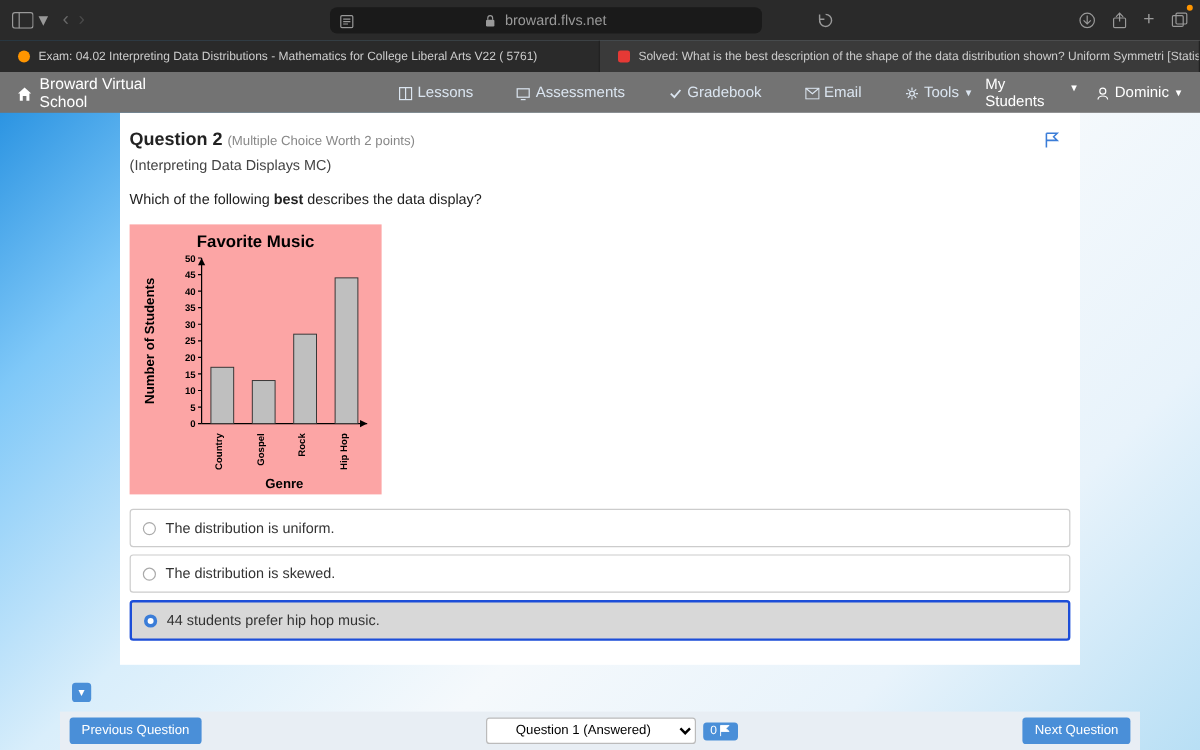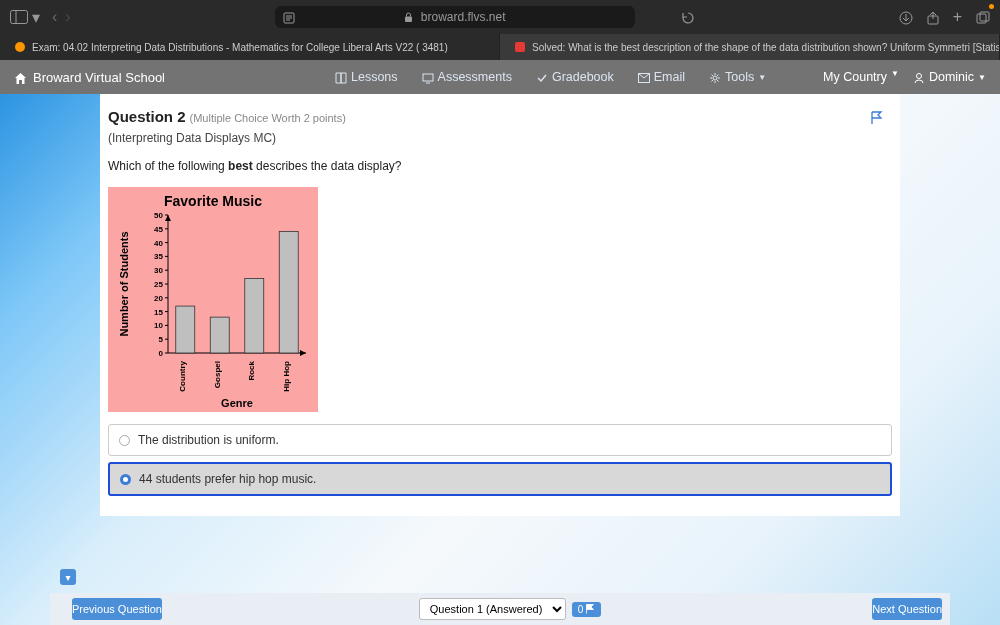--- a/index.html
+++ b/index.html
@@ -21,21 +21,21 @@
 
 .browser-tabs { height: 26px; background: #3a3a3a; display: flex; }
 .btab { flex: 1; display: flex; align-items: center; padding: 0 14px; gap: 6px; font-size: 10px; color: #ccc; border-right: 1px solid #222; overflow: hidden; white-space: nowrap; }
 .btab.active { background: #2a2a2a; }
 .tab-fav { width: 12px; height: 12px; flex-shrink: 0; }
 
 
 .app-nav { height: 34px; background: #737373; display: flex; align-items: center; padding: 0 14px; color: #fff; font-size: 13px; }
 .app-brand { display: flex; align-items: center; gap: 6px; font-weight: 500; }
 .nav-spacer { flex: 1; }
-.nav-links { display: flex; gap: 4px; margin-left: 160px; }
+.nav-links { display: flex; gap: 16px; margin-left: 160px; }
 .nav-link { display: flex; align-items: center; gap: 4px; padding: 0 10px; color: #dbe5f0; cursor: pointer; font-size: 12.5px; }
 .nav-right { display: flex; gap: 14px; align-items: center; }
 .nav-user { display: flex; align-items: center; gap: 4px; cursor: pointer; font-size: 12.5px; }
 
 
 .content-wrap { position: absolute; top: 94px; left: 0; right: 0; bottom: 32px; overflow-y: auto; }
 .question-card { background: #fff; margin: 0 100px 18px 100px; padding: 14px 8px; position: relative; }
 .q-header { display: flex; align-items: baseline; gap: 4px; margin-bottom: 6px; }
 .q-number { font-size: 15px; font-weight: 700; color: #222; }
 .q-meta { font-size: 11px; color: #888; }
@@ -50,25 +50,25 @@
 .chart-svg { display: block; }
 
 
 .option-row { border: 1px solid #ccc; border-radius: 3px; padding: 8px 10px; margin-bottom: 6px; display: flex; align-items: center; gap: 8px; font-size: 12px; color: #333; cursor: pointer; }
 .option-row.selected { background: #d8d8d8; border: 2px solid #1d4ed8; }
 .radio { width: 11px; height: 11px; border-radius: 50%; border: 1px solid #aaa; flex-shrink: 0; background: #fff; }
 .radio.checked { border: 3px solid #3b7dd8; width: 11px; height: 11px; background: #fff; }
 
 
 .footer-bar { position: absolute; bottom: 0; left: 50px; right: 50px; height: 32px; background: #e8eef4; display: flex; align-items: center; padding: 0 8px; gap: 8px; }
-.btn { border: none; border-radius: 3px; padding: 5px 0; font-size: 11px; cursor: pointer; color: #fff; margin-left: 14px; }
+.btn { border: none; border-radius: 3px; padding: 5px 10px; font-size: 11px; cursor: pointer; color: #fff; }
 .btn-prev { background: #4a8fd8; }
 .btn-next { background: #4a8fd8; }
 .footer-center { flex: 1; display: flex; justify-content: center; align-items: center; gap: 6px; }
-.q-select { font-size: 11px; padding: 3px 6px; border: 1px solid #bbb; border-radius: 3px; background: #fff; }
+.q-select { font-size: 11px; padding: 3px 20px; border: 1px solid #bbb; border-radius: 3px; background: #fff; }
 .badge { background: #4a8fd8; color: #fff; font-size: 10px; padding: 2px 6px; border-radius: 3px; display: flex; align-items: center; gap: 2px; }
 
 .help-toggle { position: absolute; left: 60px; bottom: 40px; width: 16px; height: 16px; background: #4a8fd8; border-radius: 3px; display: flex; align-items: center; justify-content: center; color: #fff; font-size: 10px; }
 
 svg { display: inline-block; vertical-align: middle; }
 </style>
 </head>
 <body>
 
 <div class="browser-top">
@@ -124,21 +124,21 @@
         </svg></span>
   </div>
   <div class="orange-dot"></div>
 </div>
 
 <div class="browser-tabs">
   <div class="btab active">
     <svg class="tab-fav" viewBox="0 0 12 12">
         <circle cx="6" cy="6" r="5" fill="#ff9500"></circle>
       </svg>
-    <span>Exam: 04.02 Interpreting Data Distributions - Mathematics for College Liberal Arts V22 ( 3481)</span>
+    <span>Exam: 04.02 Interpreting Data Distributions - Mathematics for College Liberal Arts V22 ( 5761)</span>
   </div>
   <div class="btab">
     <svg class="tab-fav" viewBox="0 0 12 12">
         <rect x="1" y="1" width="10" height="10" rx="2" fill="#e53935"></rect>
       </svg>
     <span>Solved: What is the best description of the shape of the data distribution shown? Uniform Symmetri [Statistics]</span>
   </div>
 </div>
 
 <div class="app-nav">
@@ -180,21 +180,21 @@
             <circle cx="6" cy="6" r="2" fill="none" stroke="#dbe5f0"></circle>
             <path d="M6 1 V3 M6 9 V11 M1 6 H3 M9 6 H11 M2.5 2.5 L4 4 M8 8 L9.5 9.5 M2.5 9.5 L4 8 M8 4 L9.5 2.5" stroke="#dbe5f0"></path>
           </svg></span>
       <span>Tools</span>
       <span style="font-size:8px">▼</span>
     </div>
   </div>
   <div class="nav-spacer"></div>
   <div class="nav-right">
     <div class="nav-user">
-      <span>My Country</span>
+      <span>My Students</span>
       <span style="font-size:8px;position:relative;top:-4px">▼</span>
     </div>
     <div class="nav-user">
       <span><svg width="12" height="12">
             <circle cx="6" cy="4" r="2.5" fill="none" stroke="#fff"></circle>
             <path d="M2 11 a4 3 0 0 1 8 0" fill="none" stroke="#fff"></path>
           </svg></span>
       <span>Dominic</span>
       <span style="font-size:8px">▼</span>
     </div>
@@ -257,20 +257,24 @@
           <text x="123" y="196" text-anchor="middle" font-size="11" font-weight="bold" fill="#000">Genre</text>
           <text x="14" y="73" text-anchor="middle" font-size="11" font-weight="bold" fill="#000" transform="rotate(-90 14 73)">Number of Students</text>
         </svg>
     </div>
 
     <div id="options-container">
         <div class="option-row">
           <div class="radio"></div>
           <span>The distribution is uniform.</span>
         </div>
+        <div class="option-row">
+          <div class="radio"></div>
+          <span>The distribution is skewed.</span>
+        </div>
         <div class="option-row selected">
           <div class="radio checked"></div>
           <span>44 students prefer hip hop music.</span>
         </div>
       </div>
   </div>
 
 </div>
 
 <div class="help-toggle">▾</div>

